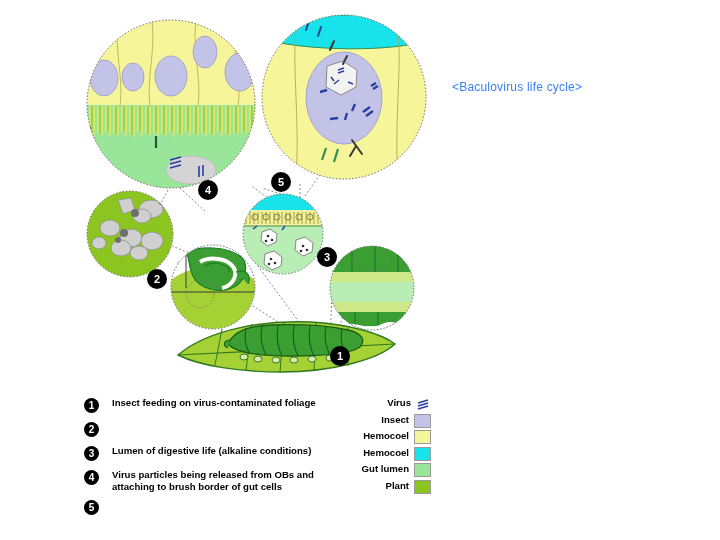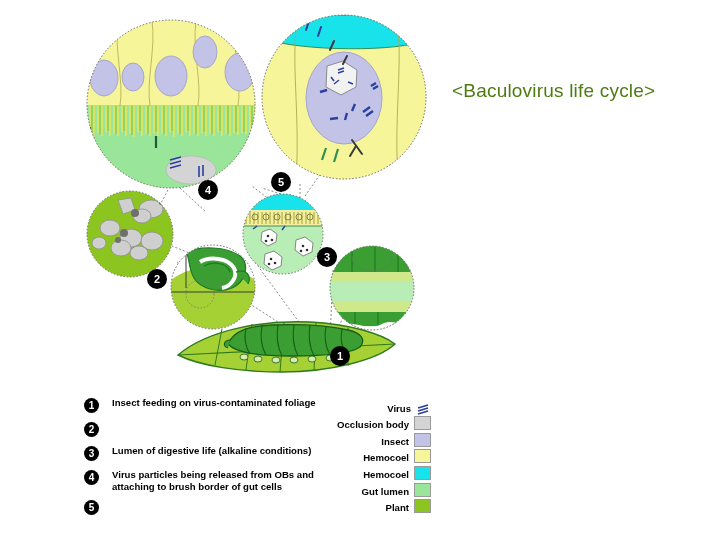--- a/index.html
+++ b/index.html
@@ -6,41 +6,41 @@
   body{
     width:720px;height:540px;background:#ffffff;overflow:hidden;
     font-family:"Liberation Sans", sans-serif;
     position:relative;
   }
   #stage{position:absolute;left:0;top:0;width:720px;height:540px;}
   svg.diagram{position:absolute;left:0;top:0;width:720px;height:540px;}
 
   .title{
     position:absolute;left:452px;top:80px;
-    font-size:19px;color:#4d7c0f;white-space:nowrap;letter-spacing:.2px;
+    font-size:12px;color:#3b82f6;white-space:nowrap;letter-spacing:.2px;
   }
 
   
   .legend{position:absolute;left:84px;top:398px;width:265px;}
   .legend-row{position:relative;height:24px;}
   .legend-row.tall{height:30px;}
   .badge{
     position:absolute;left:0;top:0;width:15px;height:15px;border-radius:50%;
     background:#000;color:#fff;font-size:10px;font-weight:bold;
     display:flex;align-items:center;justify-content:center;line-height:1;
   }
   .legend-text{
     position:absolute;left:28px;top:-1px;width:238px;
     font-size:9.6px;font-weight:bold;color:#000;line-height:11.5px;
   }
 
   
   .key{position:absolute;left:326px;top:397px;width:105px;}
   .key-row{
-    height:16.6px;display:flex;align-items:flex-end;justify-content:flex-end;gap:5px;
+    height:16.6px;display:flex;align-items:flex-start;justify-content:flex-end;gap:5px;
   }
   .key-label{font-size:9.6px;font-weight:bold;color:#000;text-align:right;white-space:nowrap;}
   .swatch{width:15px;height:12px;border:1px solid #9a9a9a;flex:none;}
   .swatch.virus-sw{border:none;background:none;position:relative;}
 </style>
 </head>
 <body>
 
 <div id="stage">
 
@@ -352,24 +352,20 @@
         <svg width="15" height="12" viewBox="0 0 15 12">
           <g stroke="#2b3f9e" stroke-width="1.6">
             <path d="M2,4 L12,1"></path>
               <path d="M2,7 L12,4"></path>
               <path d="M2,10 L12,7"></path>
           </g>
         </svg>
       </span>
     </div>
     <div class="key-row">
-      <span class="key-label">Occlusion body</span>
-      <span class="swatch" style="background:#d4d4d4"></span>
-    </div>
-    <div class="key-row">
       <span class="key-label">Insect</span>
       <span class="swatch" style="background:#c3c3e8"></span>
     </div>
     <div class="key-row">
       <span class="key-label">Hemocoel</span>
       <span class="swatch" style="background:#f7f59a"></span>
     </div>
     <div class="key-row">
       <span class="key-label">Hemocoel</span>
       <span class="swatch" style="background:#18e2ea"></span>

